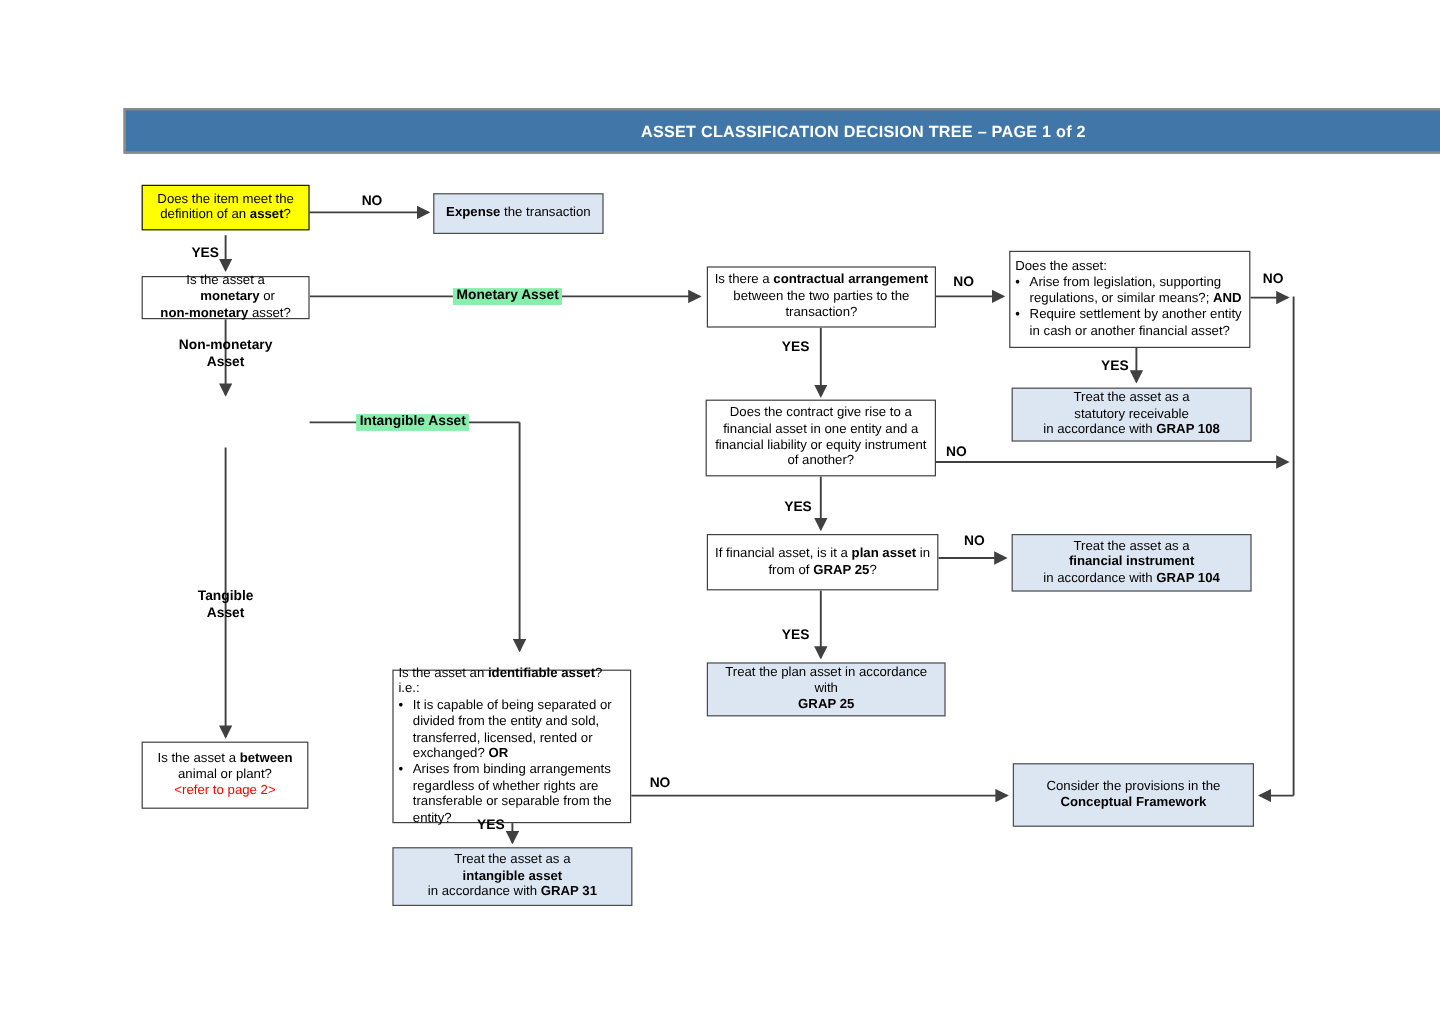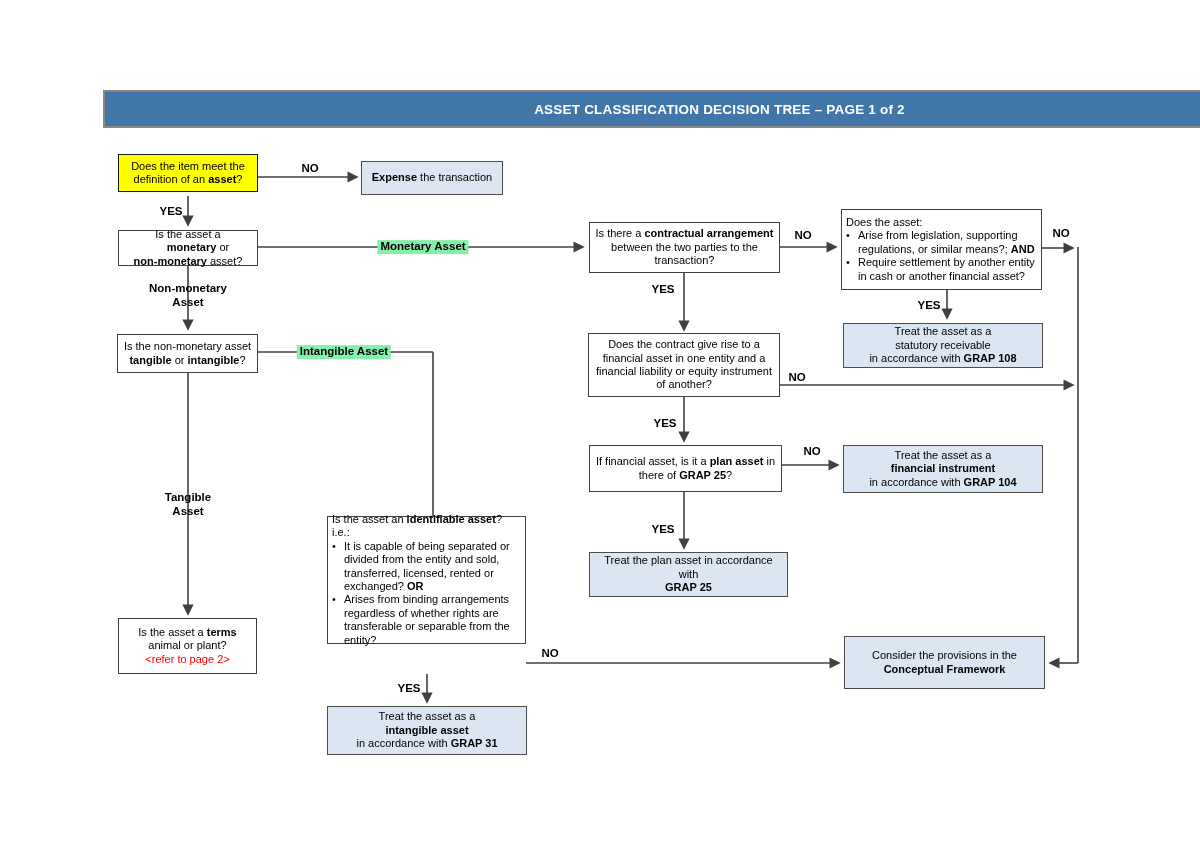--- a/index.html
+++ b/index.html
@@ -104,41 +104,37 @@
       <div class="line"><span class="txt"><span>in accordance with </span><span style="font-weight: bold;">GRAP 108</span></span></div>
     </div>
   <div class="node center" style="left:588px;top:333px;width:192px;height:64px">
       <div class="line"><span class="txt"><span>Does the contract give rise to a</span></span></div>
       <div class="line"><span class="txt"><span>financial asset in one entity and a</span></span></div>
       <div class="line"><span class="txt"><span>financial liability or equity instrument</span></span></div>
       <div class="line"><span class="txt"><span>of another?</span></span></div>
     </div>
   <div class="node center" style="left:589px;top:445px;width:193px;height:47px">
       <div class="line"><span class="txt"><span>If financial asset, is it a </span><span style="font-weight: bold;">plan asset</span><span> in</span></span></div>
-      <div class="line"><span class="txt"><span>there of </span><span style="font-weight: bold;">GRAP 25</span><span>?</span></span></div>
+      <div class="line"><span class="txt"><span>from of </span><span style="font-weight: bold;">GRAP 25</span><span>?</span></span></div>
     </div>
   <div class="node blue center" style="left:843px;top:445px;width:200px;height:48px">
       <div class="line"><span class="txt"><span>Treat the asset as a</span></span></div>
       <div class="line"><span class="txt"><span style="font-weight: bold;">financial instrument</span></span></div>
       <div class="line"><span class="txt"><span>in accordance with </span><span style="font-weight: bold;">GRAP 104</span></span></div>
     </div>
   <div class="node blue center" style="left:589px;top:552px;width:199px;height:45px">
       <div class="line"><span class="txt"><span>Treat the plan asset in accordance with</span></span></div>
       <div class="line"><span class="txt"><span style="font-weight: bold;">GRAP 25</span></span></div>
     </div>
-  <div class="node center" style="left:117px;top:334px;width:141px;height:39px">
-      <div class="line"><span class="txt"><span>Is the non-monetary asset</span></span></div>
-      <div class="line"><span class="txt"><span style="font-weight: bold;">tangible</span><span> or </span><span style="font-weight: bold;">intangible</span><span>?</span></span></div>
-    </div>
   <div class="node center" style="left:118px;top:618px;width:139px;height:56px">
-      <div class="line"><span class="txt"><span>Is the asset a </span><span style="font-weight: bold;">terms</span></span></div>
+      <div class="line"><span class="txt"><span>Is the asset a </span><span style="font-weight: bold;">between</span></span></div>
       <div class="line"><span class="txt"><span>animal or plant?</span></span></div>
       <div class="line"><span class="txt"><span style="color: rgb(255, 0, 0);">&lt;refer to page 2&gt;</span></span></div>
     </div>
-  <div class="node left" style="left:327px;top:516px;width:199px;height:128px">
+  <div class="node left" style="left:327px;top:558px;width:199px;height:128px">
       <div class="line"><span class="txt"><span>Is the asset an </span><span style="font-weight: bold;">identifiable asset</span><span>? i.e.:</span></span></div>
       <div class="line bullet">
         <span class="marker">•</span>
         <span class="txt"><span>It is capable of being separated or divided from the entity and sold, transferred, licensed, rented or exchanged? </span><span style="font-weight: bold;">OR</span></span>
       </div>
       <div class="line bullet">
         <span class="marker">•</span>
         <span class="txt"><span>Arises from binding arrangements regardless of whether rights are transferable or separable from the entity?</span></span>
       </div>
     </div>

